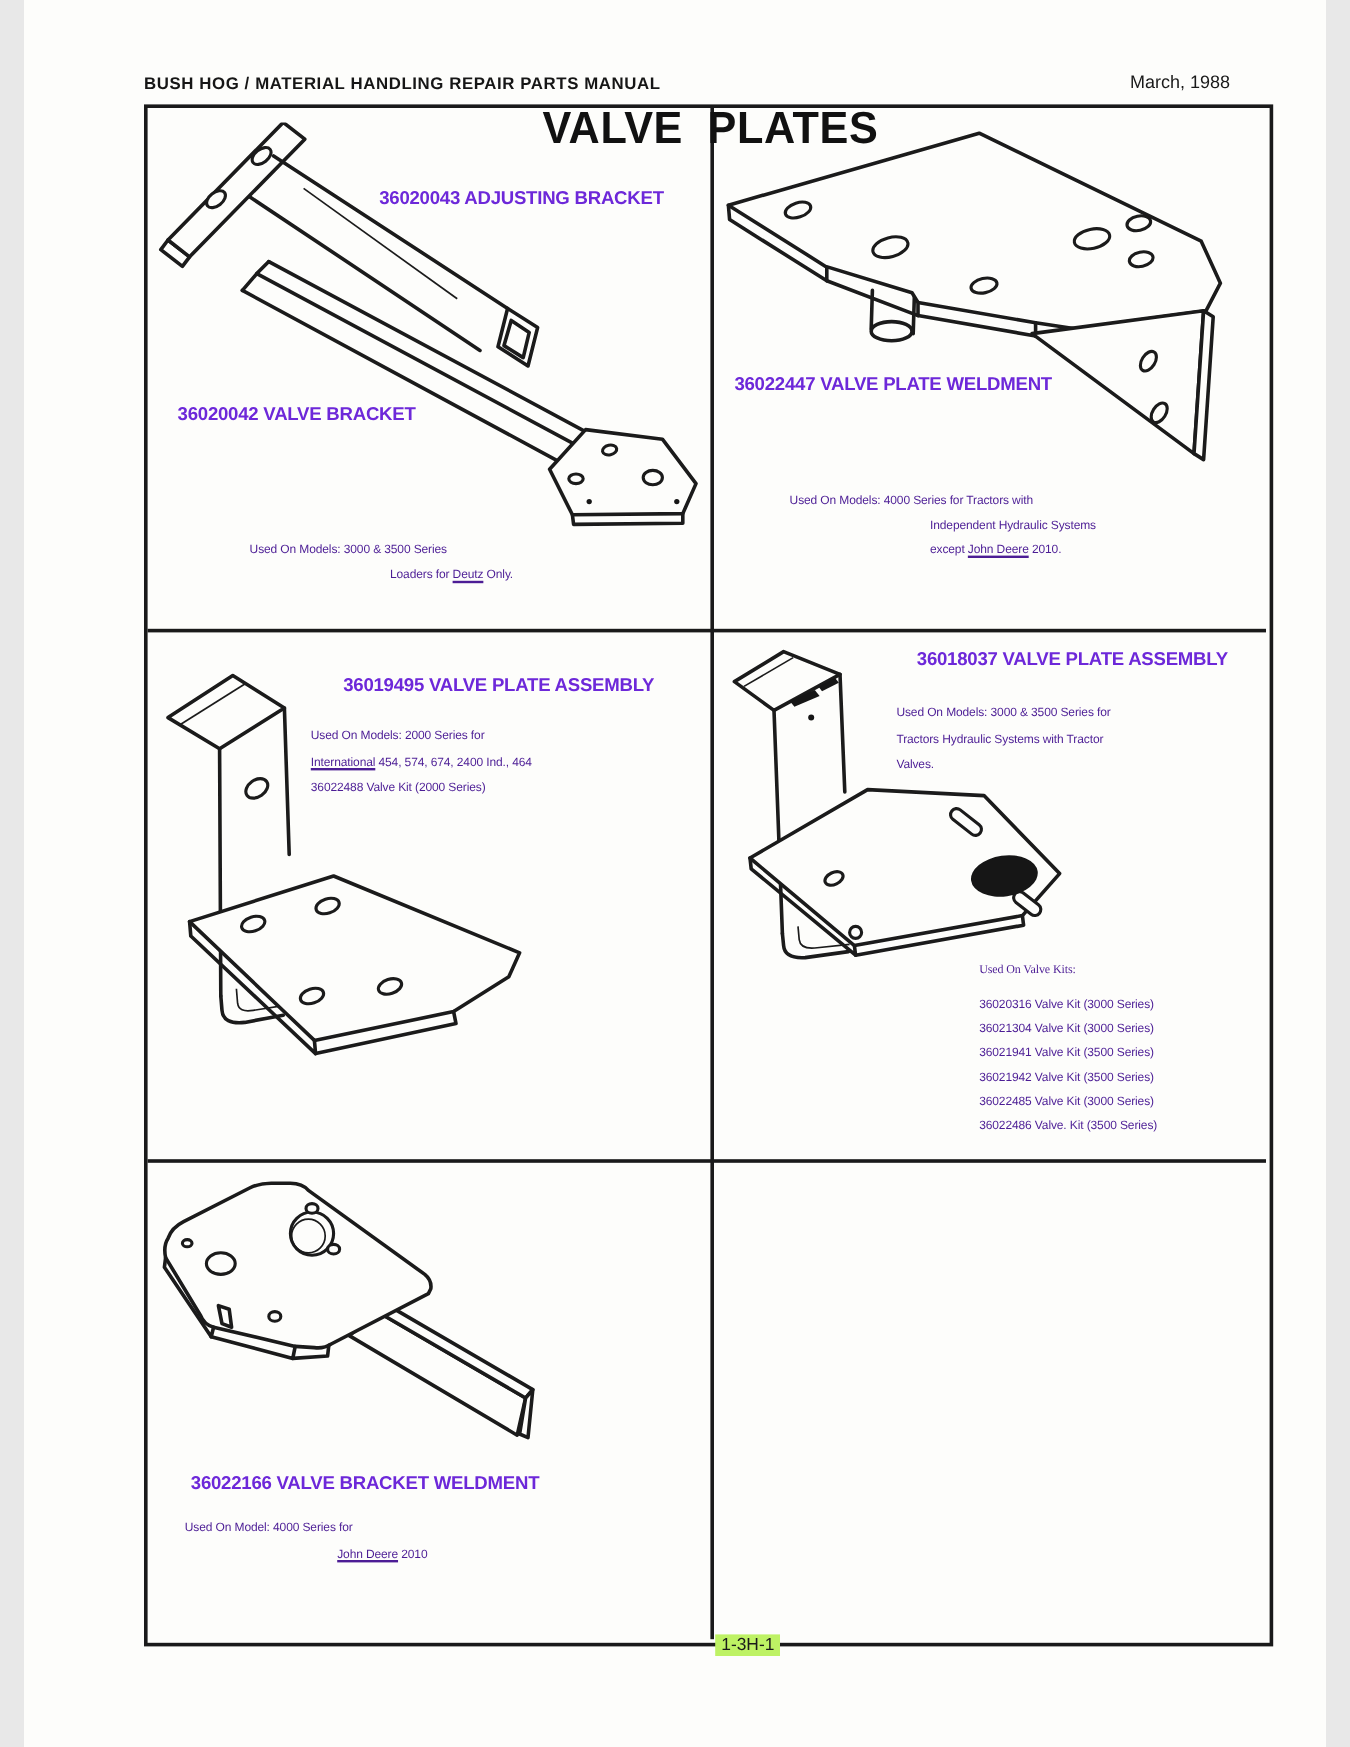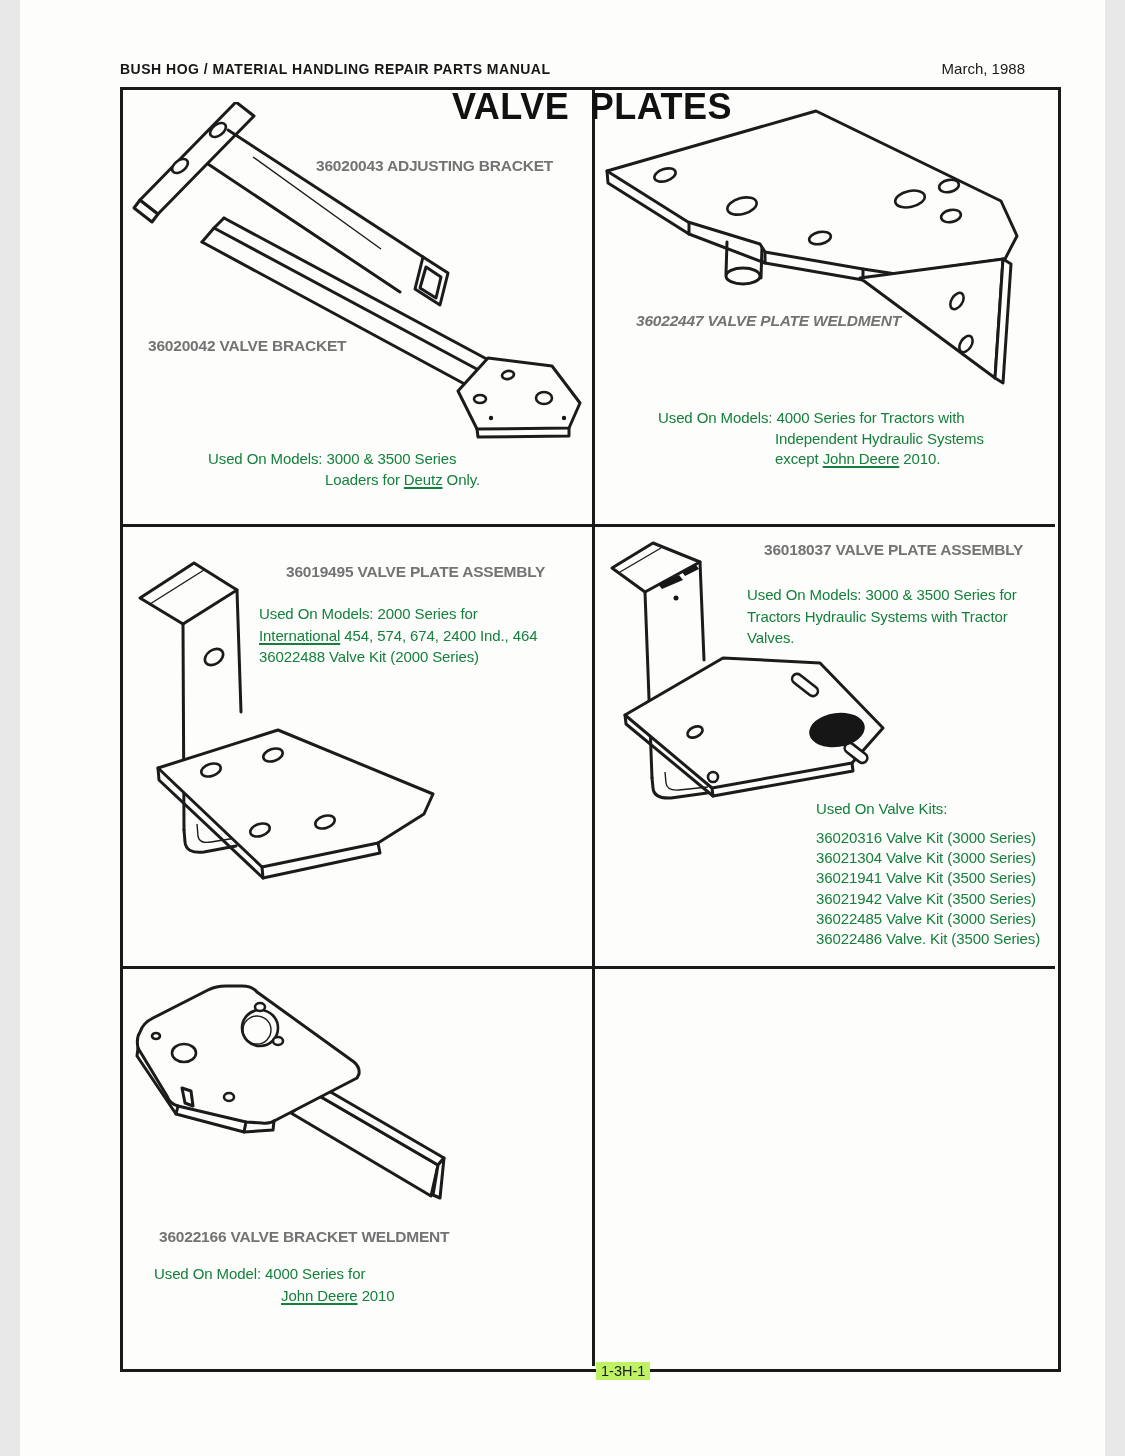--- a/index.html
+++ b/index.html
@@ -10,22 +10,22 @@
   }
   .abs{position:absolute;}
   .frame{border:3px solid #1a1a1a;background:transparent;z-index:0;}
   .vline,.hline{background:#1a1a1a;z-index:0;}
   .title{
     font-weight:bold;font-size:36px;line-height:1;letter-spacing:.5px;word-spacing:10px;
     text-align:center;z-index:2;transform:scaleY(1.04);color:#111;
   }
   .hdr-left{font-weight:bold;font-size:14px;letter-spacing:.5px;z-index:2;color:#161616;}
   .hdr-right{font-size:15px;z-index:2;}
-  .h{font-weight:bold;font-size:15.5px;letter-spacing:-0.2px;z-index:2;color:#737373;white-space:nowrap;}
-  .t{font-size:15px;letter-spacing:-0.1px;line-height:20.5px;z-index:2;color:#15803d;white-space:nowrap;}
+  .h{font-weight:bold;font-size:15.5px;letter-spacing:-0.2px;z-index:2;color:#6d28d9;white-space:nowrap;}
+  .t{font-size:10px;letter-spacing:-0.1px;line-height:20.5px;z-index:2;color:#4c1d95;white-space:nowrap;}
   .t2{line-height:21.5px;}
   .kits .t{line-height:20.2px;}
   .u{text-decoration:underline;text-underline-offset:2px;text-decoration-thickness:1.5px;}
   .fig{z-index:1;}
   .pagenum{font-size:14.5px;background:#bef264;padding:0 5px;z-index:3;line-height:18px;}
   svg .ln{stroke:#1b1b1b;stroke-width:3;fill:none;stroke-linejoin:round;stroke-linecap:round;}
   svg .fc{stroke:#1b1b1b;stroke-width:3;fill:#fdfdfb;stroke-linejoin:round;}
   svg .th{stroke:#1b1b1b;stroke-width:1.4;fill:none;}
   svg .hole{stroke:#1b1b1b;stroke-width:2.6;fill:#fdfdfb;}
   svg .ink{fill:#161616;stroke:none;}
@@ -94,21 +94,21 @@
     <ellipse class="hole" cx="215" cy="142" rx="11" ry="6" transform="rotate(-12 215 142)"></ellipse>
     <ellipse class="hole" cx="305" cy="103" rx="15" ry="8" transform="rotate(-12 305 103)"></ellipse>
     <ellipse class="hole" cx="344" cy="90" rx="10" ry="6" transform="rotate(-12 344 90)"></ellipse>
     <ellipse class="hole" cx="346" cy="120" rx="10" ry="6" transform="rotate(-12 346 120)"></ellipse>
 
     <polygon class="fc" points="255,182 398,163 390,282"></polygon>
     <polygon class="fc" points="398,163 406,168 398,287 390,282"></polygon>
     <ellipse class="hole" cx="352" cy="205" rx="5.5" ry="9" transform="rotate(32 352 205)"></ellipse>
     <ellipse class="hole" cx="361" cy="248" rx="5.5" ry="9" transform="rotate(32 361 248)"></ellipse>
   </svg>
-  <div class="abs h" style="left:616px;top:312px;font-style:italic;">36022447 VALVE PLATE WELDMENT</div>
+  <div class="abs h" style="left:592px;top:312px;">36022447 VALVE PLATE WELDMENT</div>
   <div class="abs t" style="left:638px;top:408px;">
     <div><span>Used On Models: 4000 Series for Tractors with</span></div>
     <div style="padding-left:117px;"><span>Independent Hydraulic Systems</span></div>
     <div style="padding-left:117px;"><span>except </span><span class="u">John Deere</span><span> 2010.</span></div>
   </div>
 
   <svg class="abs fig" style="left:106px;top:552px;" width="462" height="408" viewBox="0 0 462 408">
 
     <polygon class="fc" points="14,46 68,11 111,38 57,72"></polygon>
     <path class="th" d="M24,52 L78,18"></path>
@@ -155,21 +155,21 @@
     <ellipse class="hole" cx="92" cy="192" rx="8" ry="5" transform="rotate(-25 92 192)"></ellipse>
     <circle class="hole" cx="110" cy="237" r="5"></circle>
     <ellipse class="ink" cx="234" cy="190" rx="28" ry="17" transform="rotate(-8 234 190)"></ellipse>
   </svg>
   <div class="abs h" style="left:744px;top:541px;">36018037 VALVE PLATE ASSEMBLY</div>
   <div class="abs t t2" style="left:727px;top:584px;">
     <div>Used On Models: 3000 &amp; 3500 Series for</div>
     <div>Tractors Hydraulic Systems with Tractor</div>
     <div>Valves.</div>
   </div>
-  <div class="abs t" style="left:796px;top:799px;">Used On Valve Kits:</div>
+  <div class="abs t" style="left:796px;top:799px;font-family:Liberation Serif, serif;">Used On Valve Kits:</div>
   <div class="abs kits" style="left:796px;top:828px;">
     <div class="t">36020316 Valve Kit (3000 Series)</div>
     <div class="t">36021304 Valve Kit (3000 Series)</div>
     <div class="t">36021941 Valve Kit (3500 Series)</div>
     <div class="t">36021942 Valve Kit (3500 Series)</div>
     <div class="t">36022485 Valve Kit (3000 Series)</div>
     <div class="t">36022486 Valve. Kit (3500 Series)</div>
   </div>
 
   <svg class="abs fig" style="left:106px;top:982px;" width="472" height="258" viewBox="0 0 472 258">

